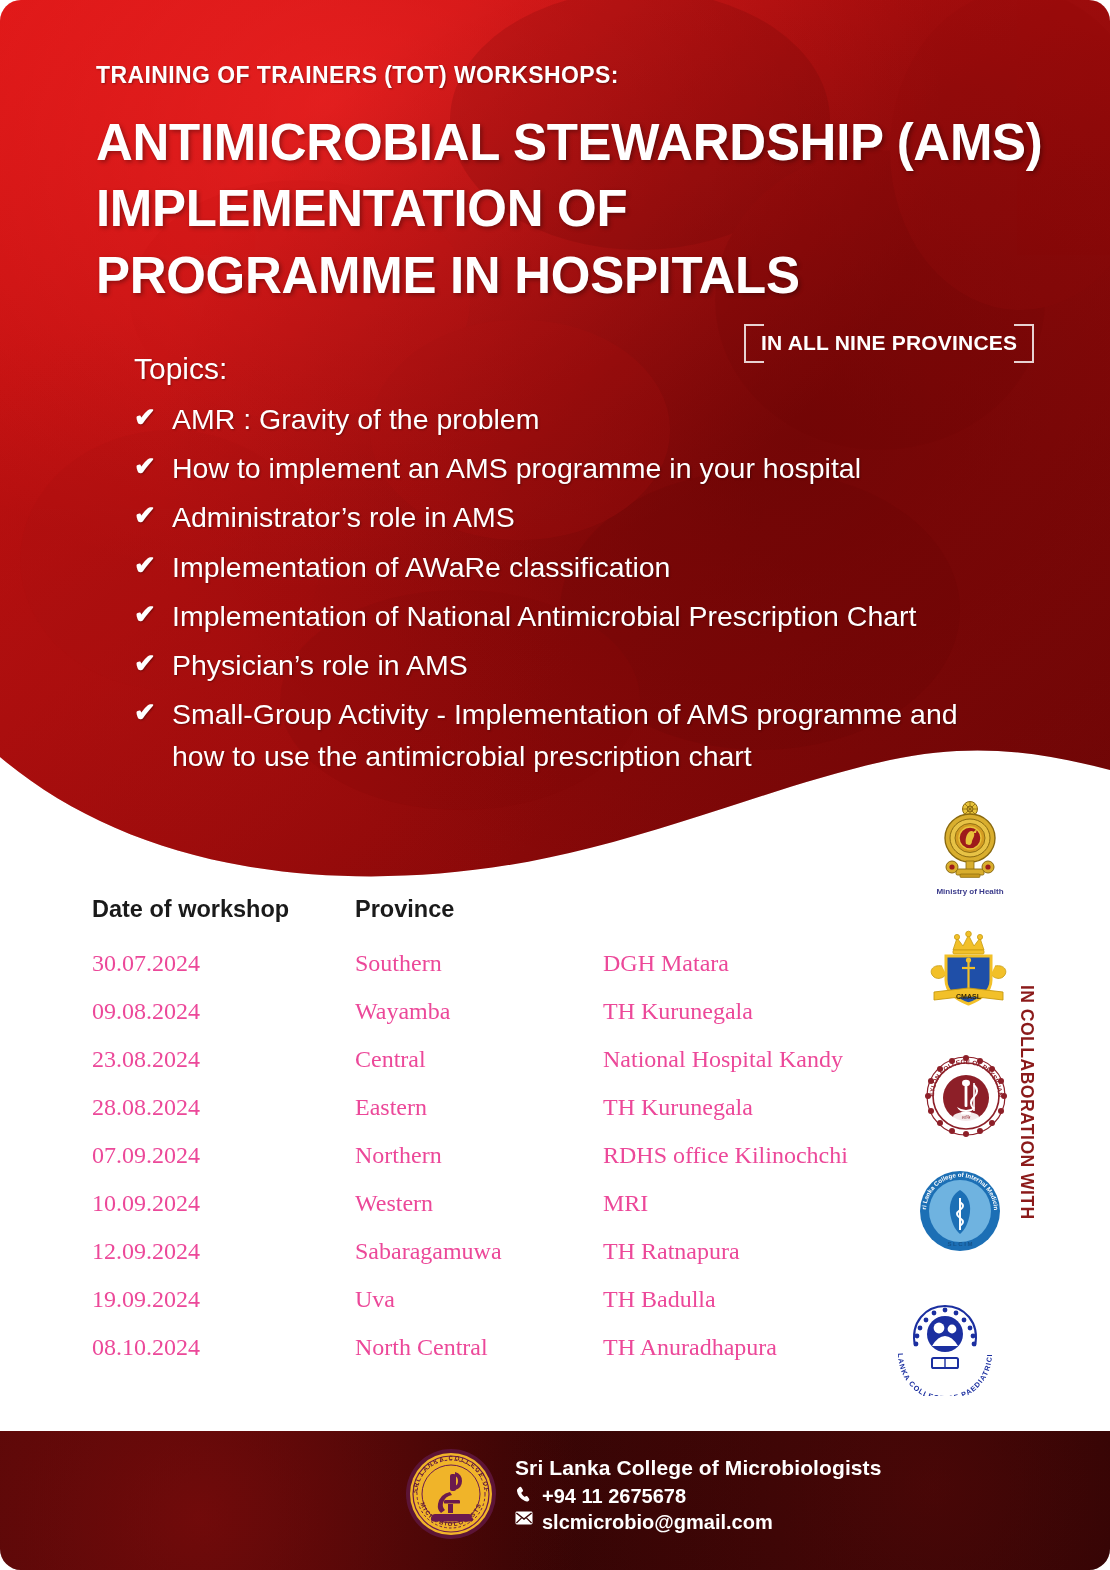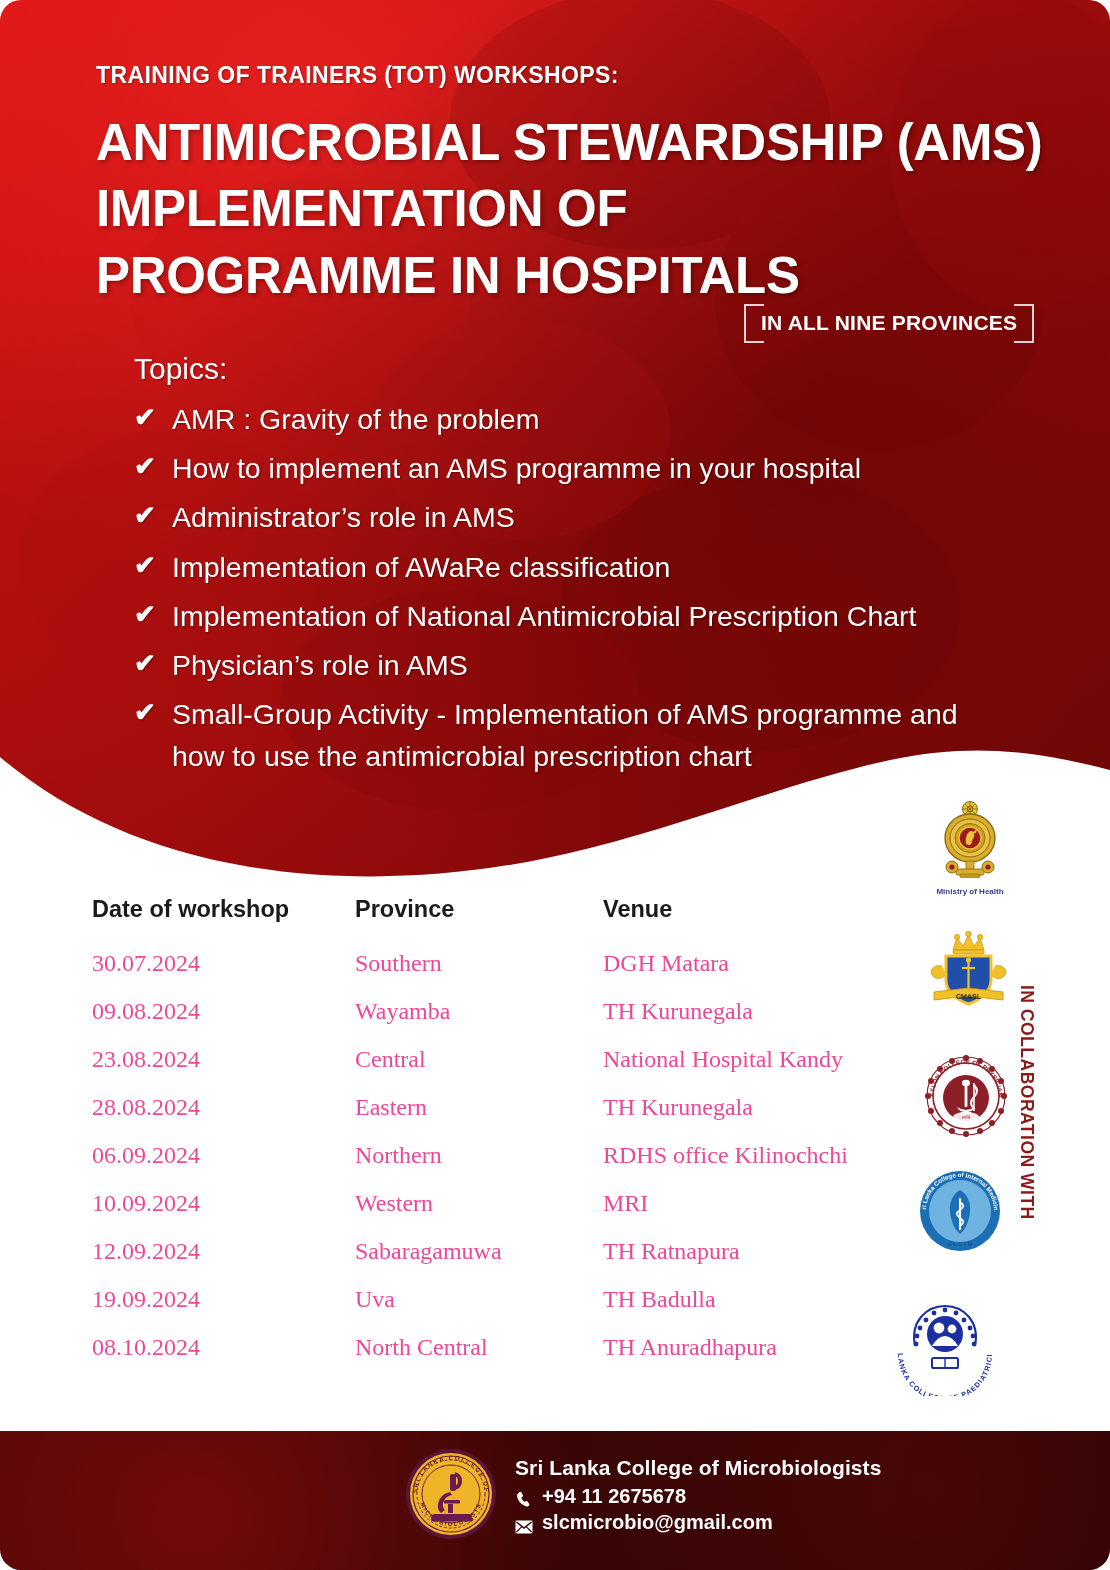--- a/index.html
+++ b/index.html
@@ -40,21 +40,21 @@
     margin-top: 21px;
     font-size: 51px; font-weight: bold; color: #ffffff;
     line-height: 1.30; letter-spacing: -0.3px;
     font-family: "Liberation Sans", sans-serif;
     text-shadow: 2px 2px 4px rgba(0,0,0,.33);
   }
   .main-title .tl { display: block; white-space: nowrap; }
 
   
   .provinces-badge {
-    position: absolute; left: 744px; top: 304px;
+    position: absolute; left: 744px; top: 324px;
     z-index: 6;
     padding: 7px 15px 8px 15px;
     color: #ffffff; font-size: 21px; font-weight: bold;
     letter-spacing: 0.2px;
     border-left: 2px solid rgba(255,255,255,.82);
     border-right: 2px solid rgba(255,255,255,.82);
     background:
       linear-gradient(to right, rgba(255,255,255,.82), rgba(255,255,255,.82)) top left / 18px 2px no-repeat,
       linear-gradient(to right, rgba(255,255,255,.82), rgba(255,255,255,.82)) top right / 18px 2px no-repeat,
       linear-gradient(to right, rgba(255,255,255,.82), rgba(255,255,255,.82)) bottom left / 18px 2px no-repeat,
@@ -131,21 +131,21 @@
   .footer-inner {
     position: absolute; left: 405px; top: 1448px;
     z-index: 8; display: flex; align-items: flex-start; gap: 18px;
   }
   .footer-text { padding-top: 8px; }
   .footer-org {
     font-size: 21px; font-weight: bold; color: #ffffff;
     margin-bottom: 5px; letter-spacing: 0.1px;
   }
   .footer-line {
-    display: flex; align-items: flex-end; gap: 9px;
+    display: flex; align-items: flex-start; gap: 9px;
     font-size: 20px; font-weight: bold; color: #ffffff;
     margin-bottom: 3px;
   }
   .footer-line svg { display: block; flex: 0 0 auto; }
 </style>
 </head>
 <body>
 
 <div id="poster">
 
@@ -243,21 +243,20 @@
         <span>Small-Group Activity - Implementation of AMS programme and</span>
         <span class="cont">how to use the antimicrobial prescription chart</span>
       </span>
     </div>
   </div>
 
   <div class="sched-table">
     <div class="sched-row sched-head">
       <span class="c c-date">Date of workshop</span>
       <span class="c c-prov">Province</span>
-      <span class="c c-venue">Venue</span>
     </div>
     <div class="sched-body">
       <div class="sched-row">
         <span class="c c-date">30.07.2024</span>
         <span class="c c-prov">Southern</span>
         <span class="c c-venue">DGH Matara</span>
       </div>
       <div class="sched-row">
         <span class="c c-date">09.08.2024</span>
         <span class="c c-prov">Wayamba</span>
@@ -267,21 +266,21 @@
         <span class="c c-date">23.08.2024</span>
         <span class="c c-prov">Central</span>
         <span class="c c-venue">National Hospital Kandy</span>
       </div>
       <div class="sched-row">
         <span class="c c-date">28.08.2024</span>
         <span class="c c-prov">Eastern</span>
         <span class="c c-venue">TH Kurunegala</span>
       </div>
       <div class="sched-row">
-        <span class="c c-date">06.09.2024</span>
+        <span class="c c-date">07.09.2024</span>
         <span class="c c-prov">Northern</span>
         <span class="c c-venue">RDHS office Kilinochchi</span>
       </div>
       <div class="sched-row">
         <span class="c c-date">10.09.2024</span>
         <span class="c c-prov">Western</span>
         <span class="c c-venue">MRI</span>
       </div>
       <div class="sched-row">
         <span class="c c-date">12.09.2024</span>

